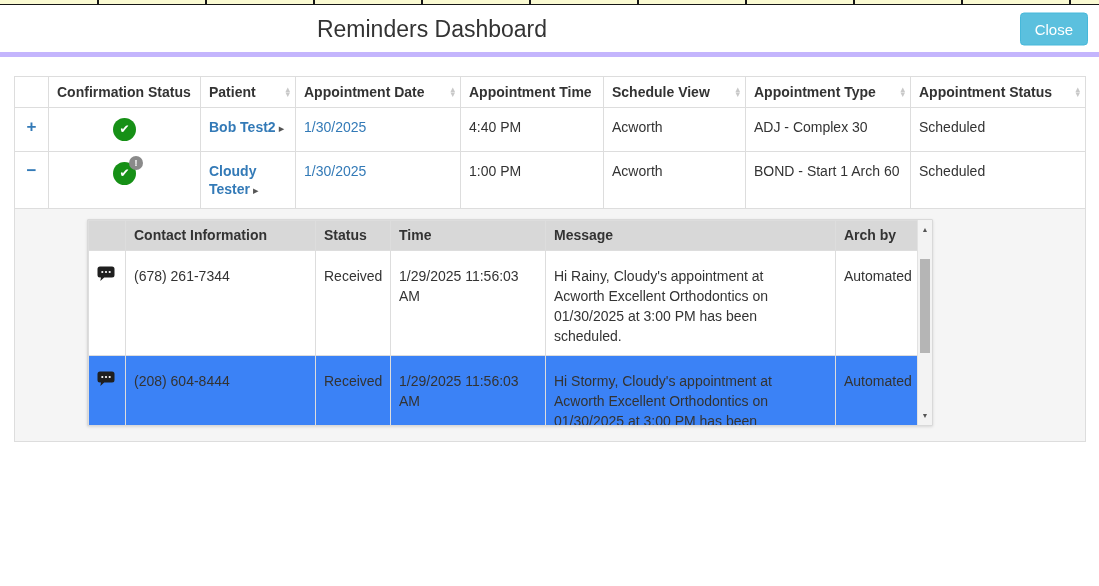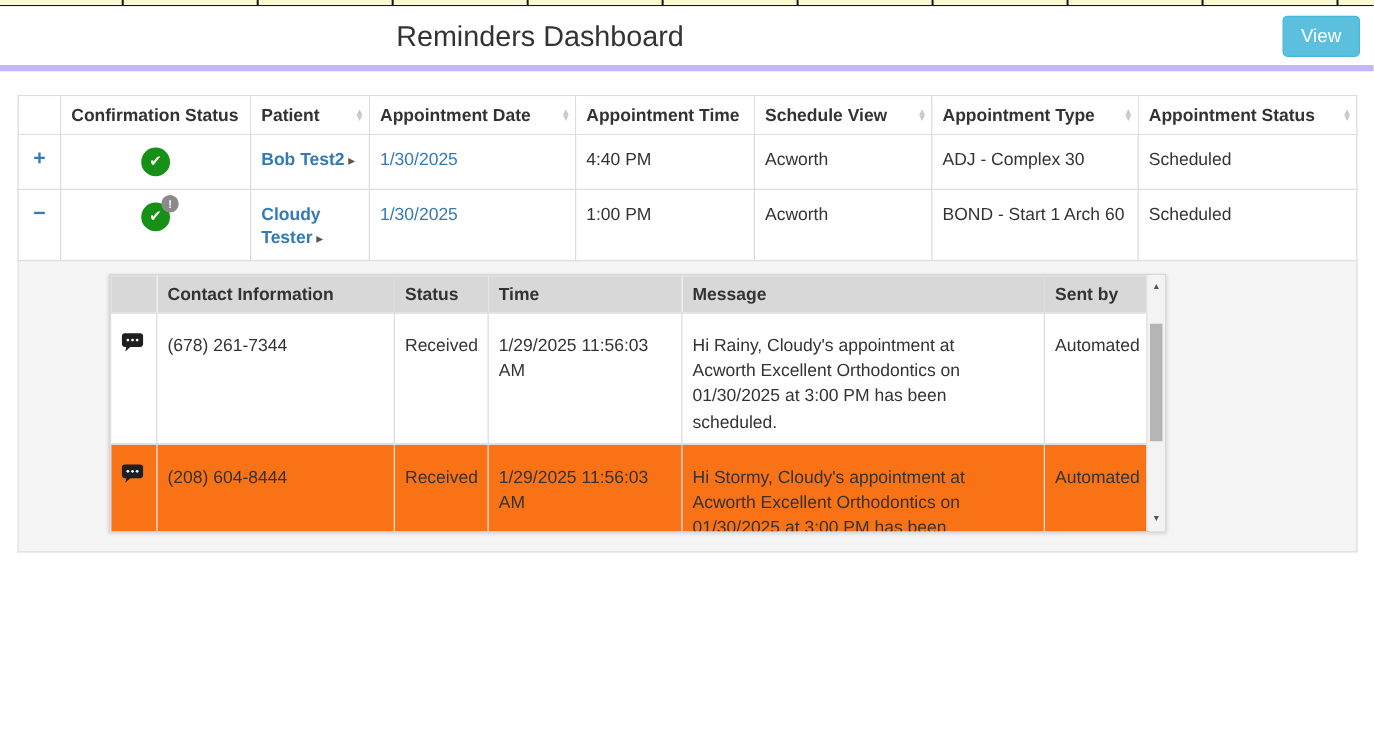--- a/index.html
+++ b/index.html
@@ -48,21 +48,21 @@
 
   
   tr.detail-row > td { background: #f5f5f5; padding: 13px 0; height: 233px; }
   .detail-panel { position: relative; margin-left: 64px; width: 846px; height: 207px;
     background: #fff; border: 1px solid #d9d9d9; border-radius: 1px; overflow: hidden;
     box-shadow: 0 1px 3px rgba(0,0,0,0.12); }
   table.sub { border-collapse: collapse; width: 831px; table-layout: fixed; font-size: 14px; }
   table.sub thead th { background: #d8d8d8; font-weight: bold; text-align: left;
     padding: 5px 8px; height: 26px; color: #333; }
   table.sub tbody td { vertical-align: top; padding: 15px 20px 8px 8px; line-height: 1.45; height: 76px; }
-  table.sub tbody tr.striped td { background: #f97316; }
+  table.sub tbody tr.striped td { background: #3b82f6; }
   td.icon-cell { padding-left: 13px; }
 
   
   .v-scrollbar { position: absolute; top: 0; right: 0; bottom: 0; width: 15px;
     background: #f3f3f3; border-left: 1px solid #e2e2e2; }
   .scroll-arrow { position: absolute; left: 0; width: 14px; text-align: center;
     color: #555; font-size: 7px; cursor: pointer; font-style: normal; }
   .scroll-arrow.up { top: 5px; }
   .scroll-arrow.down { bottom: 5px; }
   .scroll-thumb { position: absolute; left: 2px; width: 10px; top: 39px; height: 94px;
@@ -72,21 +72,21 @@
 
   .sms-icon { display: inline-block; width: 18px; height: 17px; }
 </style>
 </head>
 <body>
 
 <div class="top-strip"></div>
 
 <div class="modal-header">
   <div class="page-title">Reminders Dashboard</div>
-  <button class="close-btn">View</button>
+  <button class="close-btn">Close</button>
 </div>
 
 <div class="content">
 
   <table class="main">
     <colgroup>
       <col style="width:34px">
         <col style="width:152px">
         <col style="width:95px">
         <col style="width:165px">
@@ -155,21 +155,21 @@
                   <col style="width:290px">
                   <col style="width:84px">
               </colgroup>
               <thead>
                 <tr>
                   <th></th>
                   <th>Contact Information</th>
                   <th>Status</th>
                   <th>Time</th>
                   <th>Message</th>
-                  <th>Sent by</th>
+                  <th>Arch by</th>
                 </tr>
               </thead>
               <tbody>
                 <tr>
                   <td class="icon-cell"><span class="sms-icon"><svg width="18" height="17" viewBox="0 0 18 17">
                           <path fill="#1f1f1f" d="M3 .5h12A2.5 2.5 0 0 1 17.5 3v6a2.5 2.5 0 0 1-2.5 2.5H7.2l-3.9 3.6.7-3.6H3A2.5 2.5 0 0 1 .5 9V3A2.5 2.5 0 0 1 3 .5z"></path>
                           <circle cx="5.3" cy="6" r="1.1" fill="#fff"></circle>
                           <circle cx="9" cy="6" r="1.1" fill="#fff"></circle>
                           <circle cx="12.7" cy="6" r="1.1" fill="#fff"></circle>
                         </svg></span></td>

